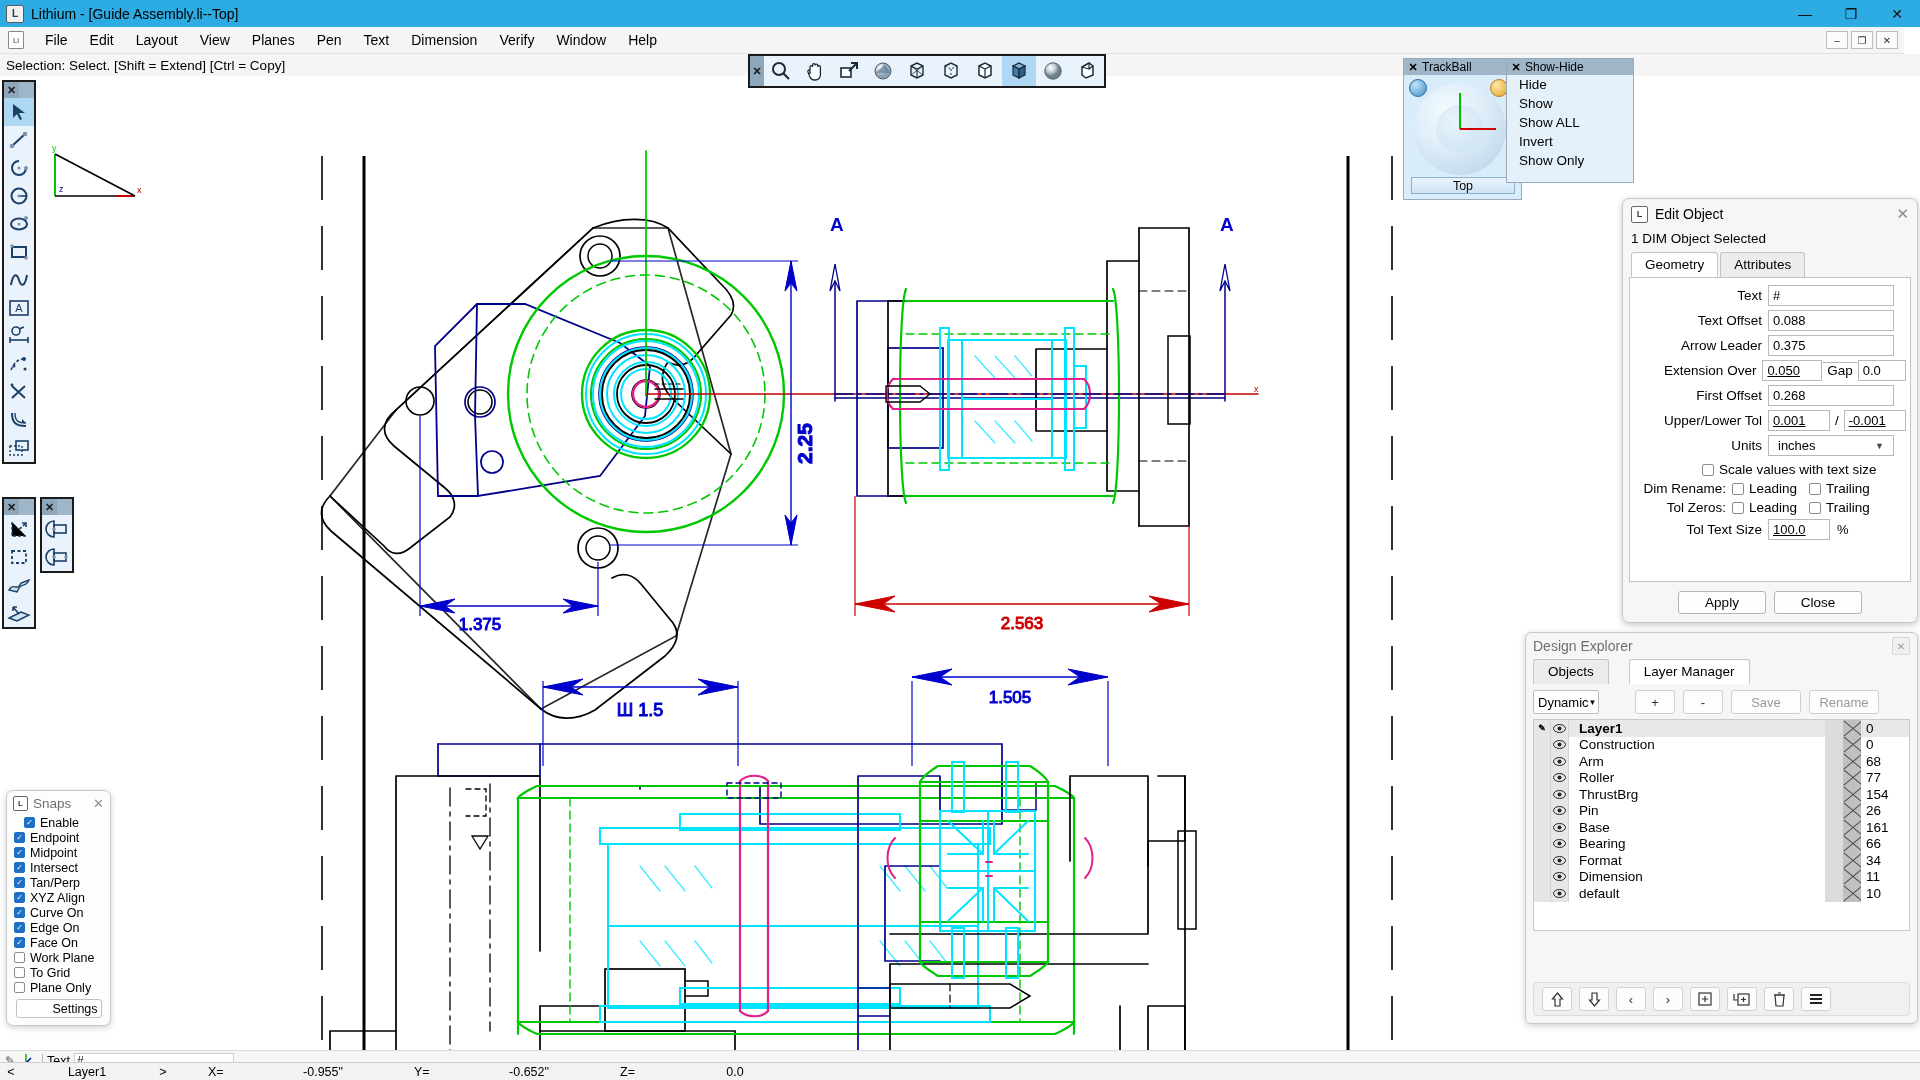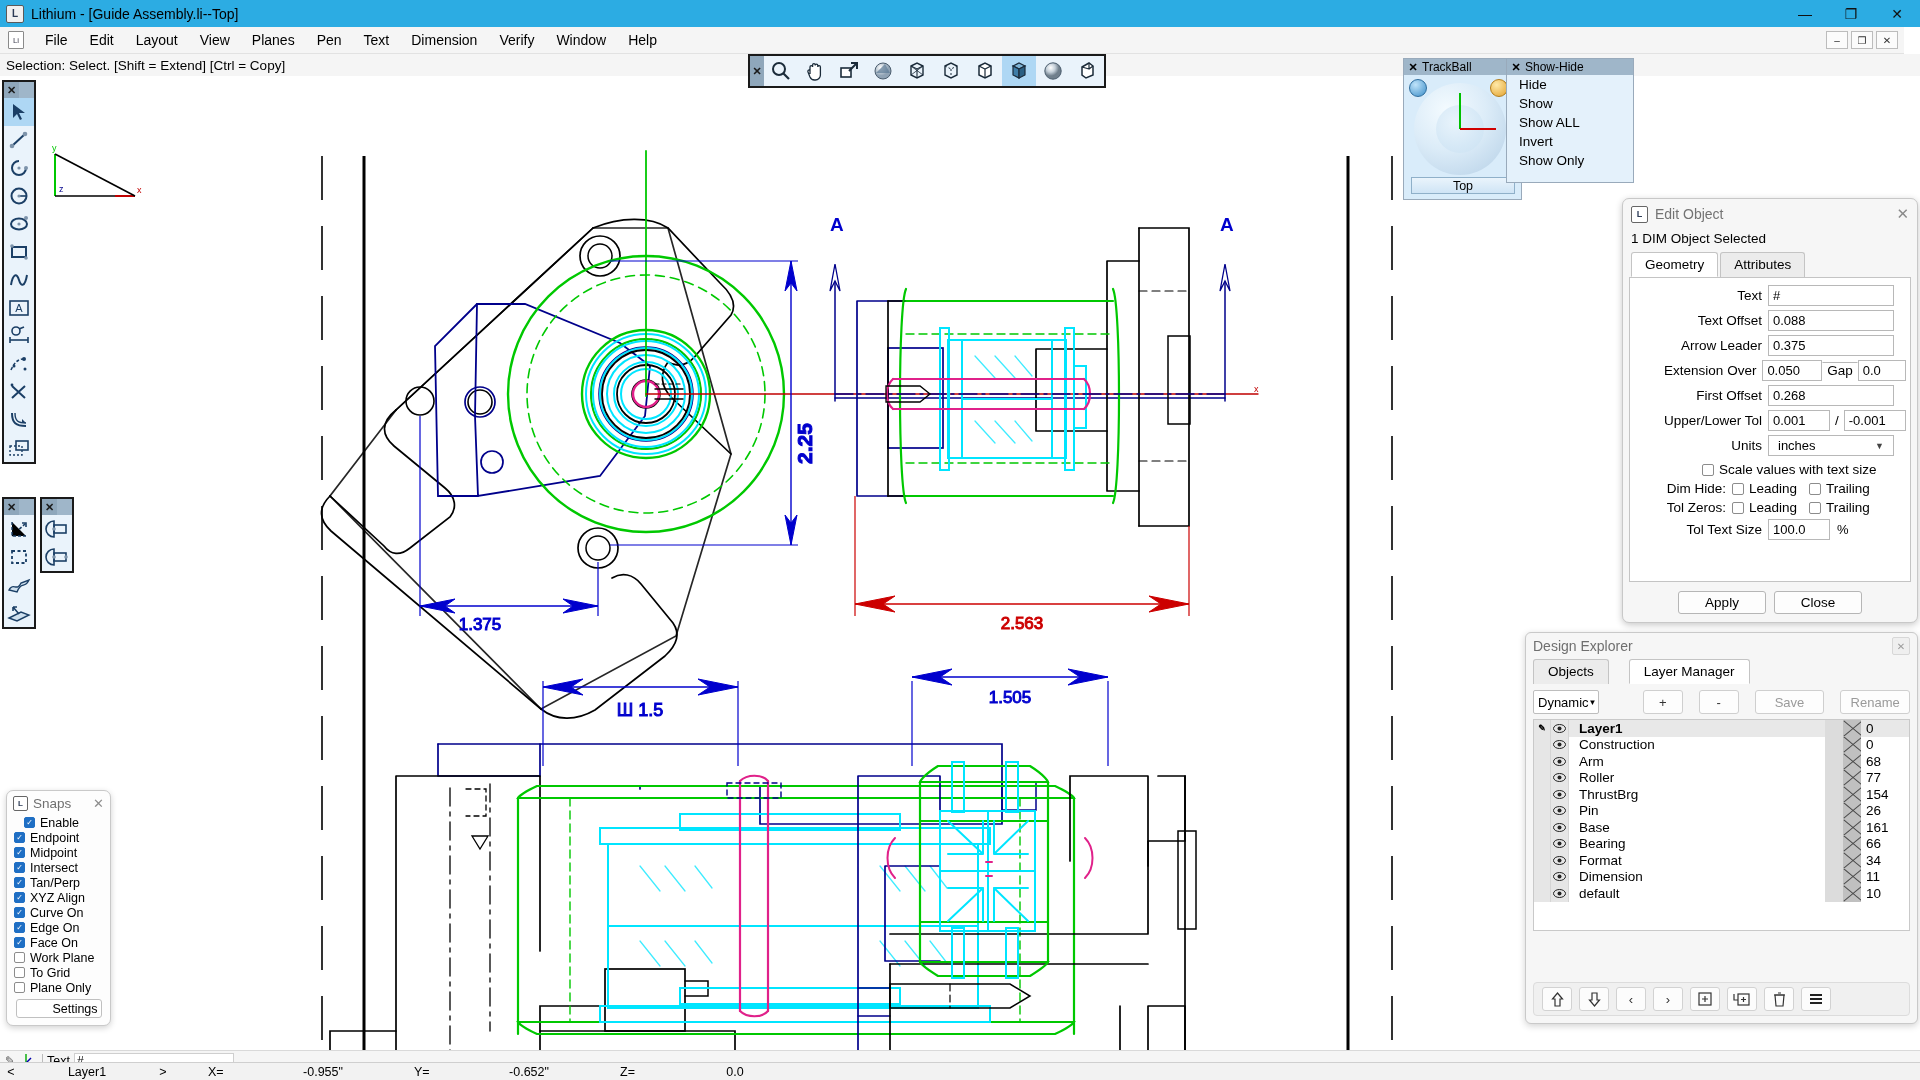--- a/index.html
+++ b/index.html
@@ -131,21 +131,21 @@
   #edit-object{
     position:absolute; left:1622px; top:198px; width:296px; height:425px;
     background:#f6f6f6; border:1px solid #c8c8c8; border-radius:7px;
     box-shadow:0 2px 7px rgba(0,0,0,.22);
   }
   #edit-object .dlg-head{ height:30px; display:flex;align-items:center; padding:0 8px; }
   #edit-object .dlg-icon{
     width:17px;height:17px;margin-right:7px;background:#fff;border:1px solid #666;border-radius:2px;
     font-size:9px;font-weight:bold;color:#2b3a55;display:flex;align-items:center;justify-content:center;
   }
-  #edit-object .dlg-title{ font-size:14px;color:#737373; }
+  #edit-object .dlg-title{ font-size:14px;color:#000000; }
   #edit-object .dlg-x{ margin-left:auto;font-size:15px;color:#8a8a8a; }
   .dlg-sub{ padding:2px 8px 6px 8px;font-size:13.5px;color:#000; }
   .tabs{ display:flex; padding-left:8px; }
   .tab{
     padding:4px 13px; font-size:13.5px; border:1px solid #c4c4c4;
     border-bottom:none; background:#ececec; margin-right:2px;
     border-radius:3px 3px 0 0;
   }
   .tab.active{ background:#fff; border-bottom:1px solid #fff; }
   .tab-body{
@@ -153,21 +153,21 @@
     height:calc(100% - 118px); padding-top:7px;
   }
   .frow{ display:flex;align-items:center;margin:0 4px 4px 0; }
   .flabel{ width:138px; text-align:right; padding-right:6px; font-size:13.5px; }
   .finput{
     border:1px solid #b8b8b8;background:#fff;height:21px;
     font-size:13px; padding:0 4px; display:flex;align-items:center;
     font-family:"Liberation Sans",sans-serif;
   }
   .finput.wide{ width:126px; }
-  .finput.half{ width:62px; }
+  .finput.half{ width:62px;text-decoration:underline; }
   .finput.tiny{ width:50px; }
   .gaplabel{ font-size:13.5px; padding:0 4px; border:1px solid transparent; border-top:1px solid #b8b8b8;}
   .slash{ padding:0 5px; font-size:13.5px; }
   .fselect{
     width:126px;height:21px;border:1px solid #b8b8b8;background:#fff;font-size:13px;
     display:flex;align-items:center;padding:0 9px;
   }
   .fselect .chev{ margin-left:auto;font-size:9px;color:#444; }
   .cbrow{ display:flex;align-items:center;font-size:13.5px;padding:2px 0 2px 6px; }
   .cb{ width:12px;height:12px;border:1px solid #8c8c8c;background:#fff;margin-right:5px;border-radius:2px; }
@@ -189,21 +189,21 @@
   #design-explorer .de-x{
     margin-left:auto;width:18px;height:18px;border:1px solid #d7d7d7;background:#efefef;
     display:flex;align-items:center;justify-content:center;font-size:10px;color:#9a9a9a;border-radius:2px;
   }
   .de-tabs{ display:flex; padding-left:7px; }
   .de-tab{
     padding:4px 14px;font-size:13.5px;border:1px solid #c4c4c4;border-bottom:none;
     background:#ececec;margin-right:20px;border-radius:3px 3px 0 0;
   }
   .de-tab.active{ background:#fff;border-bottom:1px solid #fff; }
-  .de-toolrow{ display:flex;align-items:center;gap:16px;padding:6px 7px 5px 7px; }
+  .de-toolrow{ display:flex;align-items:center;gap:8px;padding:6px 7px 5px 7px; }
   .de-select{
     width:66px;height:24px;border:1px solid #bdbdbd;background:#fff;font-size:13px;
     display:flex;align-items:center;padding:0 4px;border-radius:2px;
   }
   .de-select .chev{ margin-left:auto;font-size:8px; }
   .de-btn{
     height:24px;border:1px solid #cfcfcf;background:#fdfdfd;border-radius:3px;
     font-size:13px;display:flex;align-items:center;justify-content:center;color:#333;
   }
   .de-btn.sq{ width:40px; }
@@ -876,21 +876,21 @@
         <span>inches</span>
         <span class="chev">▼</span>
       </div>
     </div>
 
     <div class="cbrow" style="padding-left:72px;">
       <div class="cb"></div>
       <span>Scale values with text size</span>
     </div>
     <div class="cbrow">
-      <span class="lbl-lead">Dim Hide:</span>
+      <span class="lbl-lead">Dim Rename:</span>
       <div class="cb"></div>
       <span>Leading</span>
       <div class="cb" style="margin-left:12px;"></div>
       <span>Trailing</span>
     </div>
     <div class="cbrow">
       <span class="lbl-lead">Tol Zeros:</span>
       <div class="cb"></div>
       <span>Leading</span>
       <div class="cb" style="margin-left:12px;"></div>

